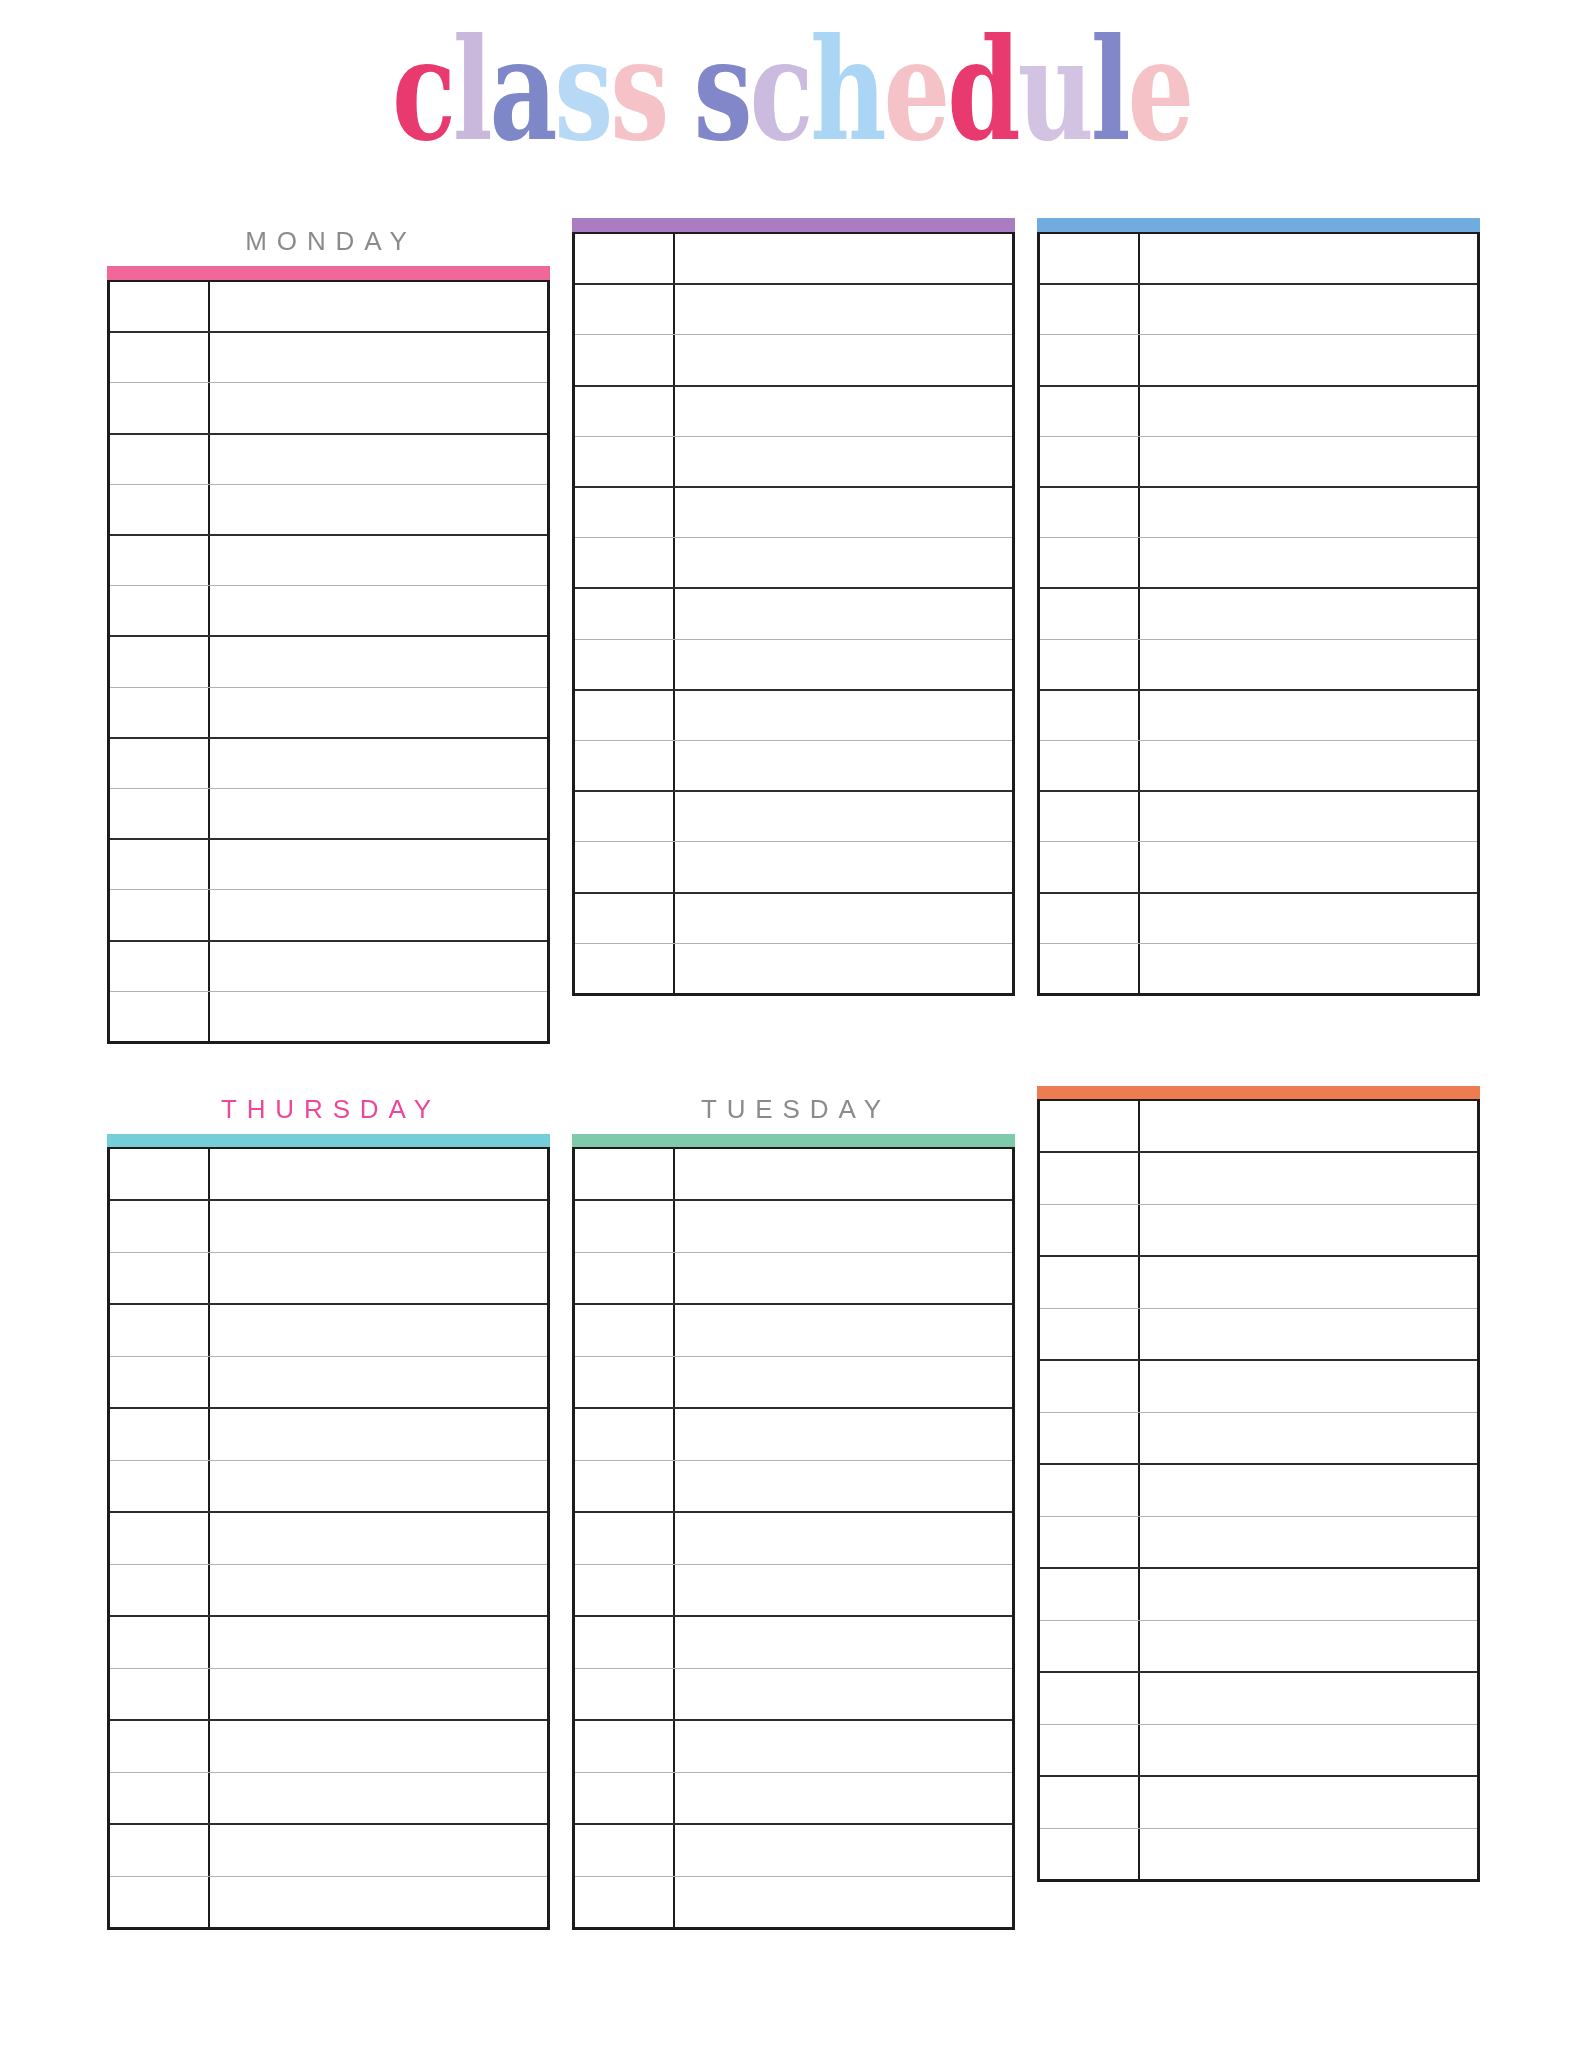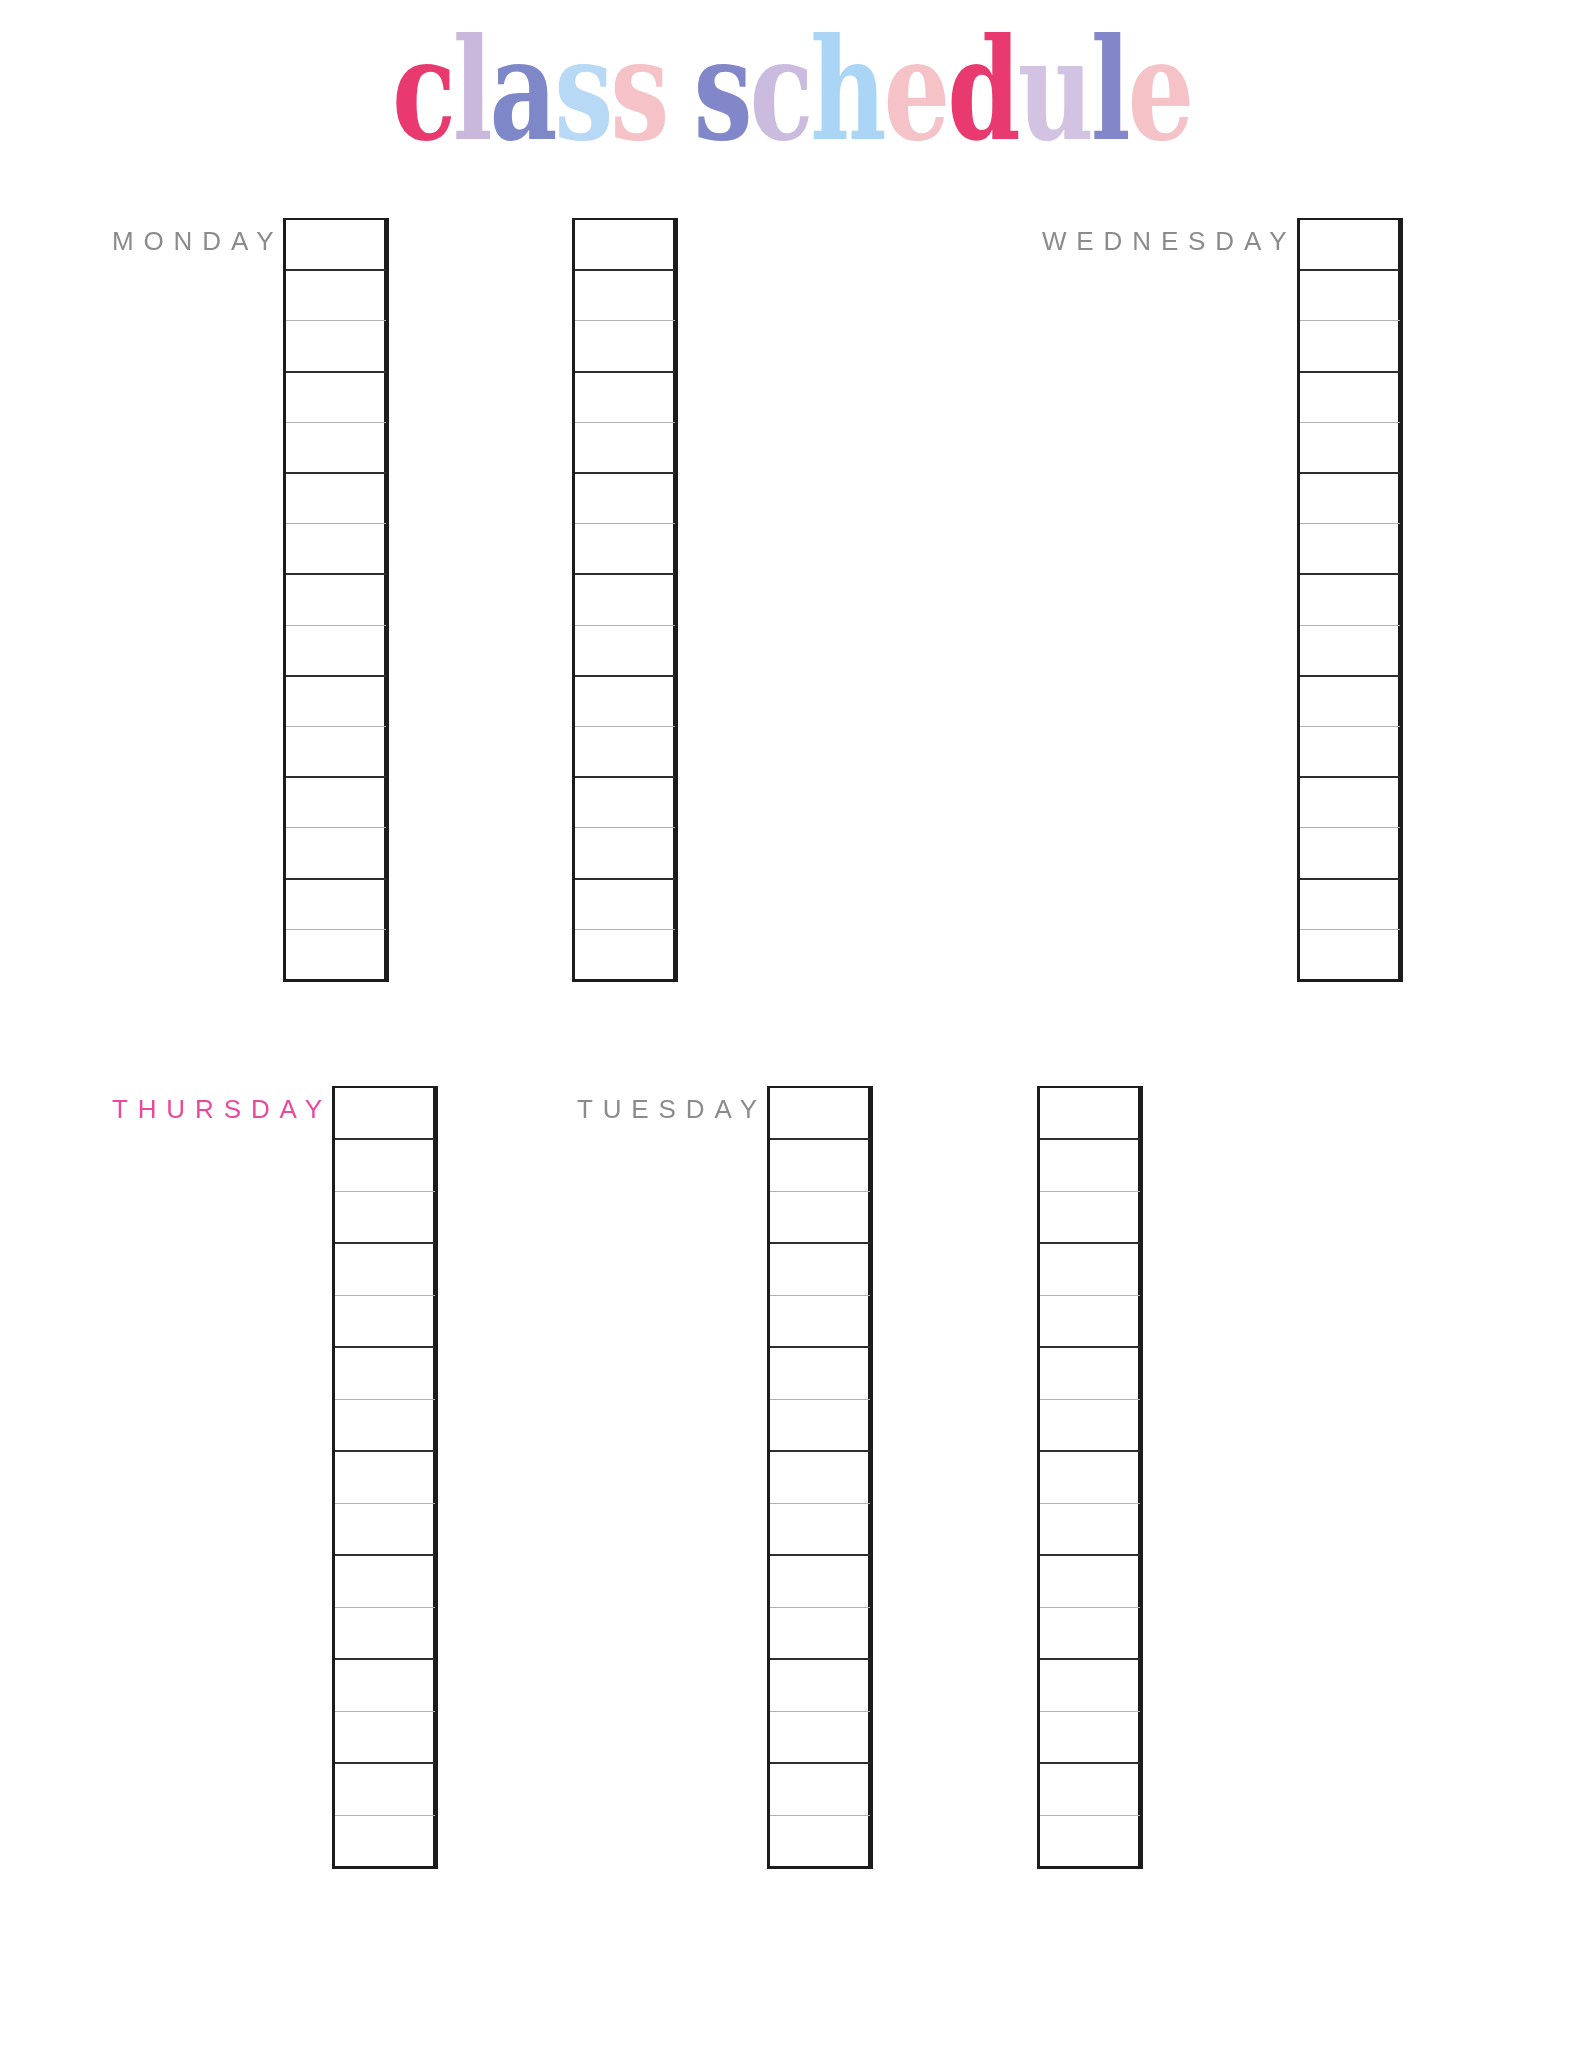--- a/index.html
+++ b/index.html
@@ -20,21 +20,21 @@
     white-space:nowrap;
   }
   .title-letter{display:inline-block;}
   .title-space{display:inline-block;width:0.26em;}
 
   
   .grid{position:absolute;left:107px;display:flex;gap:22px;}
   .row-top{top:218px;}
   .row-bottom{top:1086px;}
 
-  .panel{width:443px;display:flex;flex-direction:row;}
+  .panel{width:443px;display:flex;flex-direction:column;}
   .panel-label{
     height:48px;display:flex;align-items:flex-end;justify-content:center;
     padding-bottom:9px;box-sizing:border-box;
     font-size:26px;font-weight:400;letter-spacing:0.38em;text-indent:0.19em;
     color:#8b8b8b;
   }
   .panel-bar{height:14px;}
   .row-bottom .panel-bar{height:13px;}
 
   .panel-table{
@@ -181,21 +181,20 @@
             <div class="cell-time"></div>
             <div class="cell-entry"></div>
           </div>
           <div class="t-row sep-light">
             <div class="cell-time"></div>
             <div class="cell-entry"></div>
           </div>
         </div>
       </section>
       <section class="panel">
-        <div class="panel-label" style="color: rgb(139, 139, 139);">WEDNESDAY</div>
         <div class="panel-bar" style="background: rgb(113, 172, 222);"></div>
         <div class="panel-table">
           <div class="t-row">
             <div class="cell-time"></div>
             <div class="cell-entry"></div>
           </div>
           <div class="t-row sep-dark">
             <div class="cell-time"></div>
             <div class="cell-entry"></div>
           </div>

